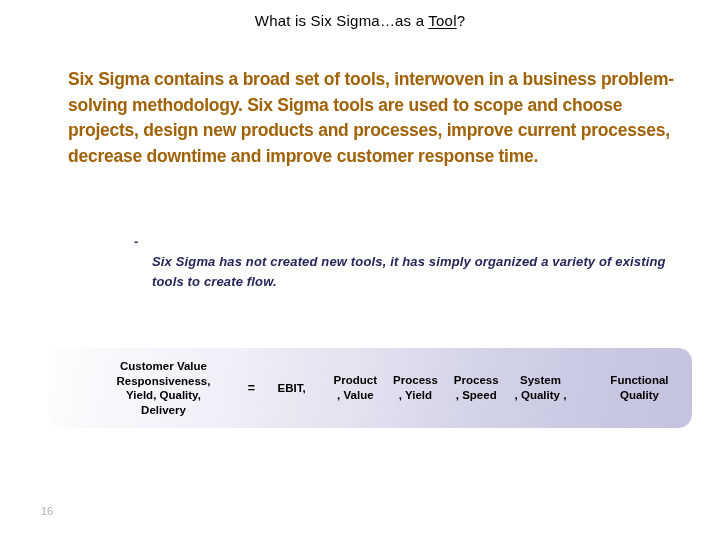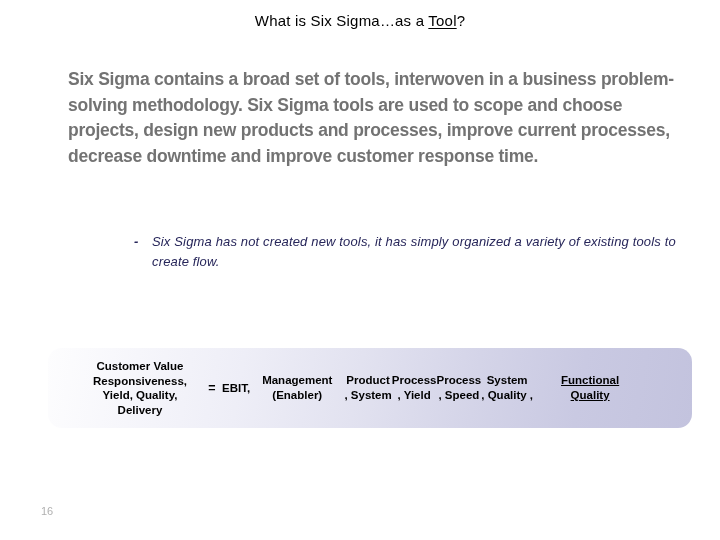--- a/index.html
+++ b/index.html
@@ -40,21 +40,21 @@
     position: absolute;
     left: 68px;
     top: 67px;
     width: 618px;
   }
   .body-para {
     font-family: "Liberation Sans", sans-serif;
     font-size: 17.5px;
     font-weight: 600;
     line-height: 25.5px;
-    color: #737373;
+    color: #a16207;
     text-align: left;
     letter-spacing: -0.25px;
   }
 
   
   .sub-bullet {
     position: absolute;
     left: 134px;
     top: 232px;
     width: 552px;
@@ -68,25 +68,26 @@
     font-size: 13px;
     font-weight: 700;
     font-style: italic;
     color: #27265a;
     line-height: 20px;
   }
   .sub-bullet-text {
     flex: 1 1 auto;
     font-family: "Liberation Sans", sans-serif;
     font-size: 13px;
-    font-weight: 400;
+    font-weight: 700;
     font-style: italic;
     color: #27265a;
     line-height: 20px;
     letter-spacing: 0.15px;
+    margin-top: 20px;
   }
 
   
   .equation-bar {
     position: absolute;
     left: 48px;
     top: 348px;
     width: 644px;
     height: 80px;
     border-radius: 14px;
@@ -102,21 +103,22 @@
   }
   .equation-inner {
     position: absolute;
     left: 0;
     top: 0;
     width: 644px;
     height: 80px;
     display: flex;
     flex-direction: row;
     align-items: center;
-    justify-content: flex-start;
+    justify-content: center;
+    gap: 16px;
   }
 
   .eq-lhs {
     flex: 0 0 auto;
     width: 108px;
     margin-left: 38px;
     text-align: center;
     font-family: "Liberation Sans", sans-serif;
     font-size: 11.5px;
     font-weight: 700;
@@ -147,21 +149,21 @@
     text-align: center;
     font-family: "Liberation Sans", sans-serif;
     font-size: 11.5px;
     font-weight: 700;
     color: #000000;
     line-height: 15px;
   }
   .eq-term .t-top { display: block; white-space: nowrap; }
   .eq-term .t-bot { display: block; white-space: nowrap; }
   .eq-term.wide { margin-left: 12px; }
-  .eq-term.last { margin-left: 28px; text-decoration: underline; }
+  .eq-term.last { margin-left: 28px; }
 
   
   .page-number {
     position: absolute;
     left: 41px;
     top: 505px;
     font-family: "Liberation Sans", sans-serif;
     font-size: 11px;
     font-weight: 400;
     color: #b0b0b0;
@@ -188,28 +190,24 @@
       <span>Customer Value</span><br>
       <span>Responsiveness,</span><br>
       <span>Yield, Quality,</span><br>
       <span>Delivery</span>
     </div>
 
     <div class="eq-equals">=</div>
 
     <div class="eq-ebit">EBIT,</div>
 
-    <div class="eq-term wide">
-      <span class="t-top">Management</span>
-      <span class="t-bot">(Enabler)</span>
-    </div>
 
     <div class="eq-term wide">
       <span class="t-top">Product</span>
-      <span class="t-bot">, System</span>
+      <span class="t-bot">, Value</span>
     </div>
 
     <div class="eq-term">
       <span class="t-top">Process</span>
       <span class="t-bot">, Yield</span>
     </div>
 
     <div class="eq-term">
       <span class="t-top">Process</span>
       <span class="t-bot">, Speed</span>

